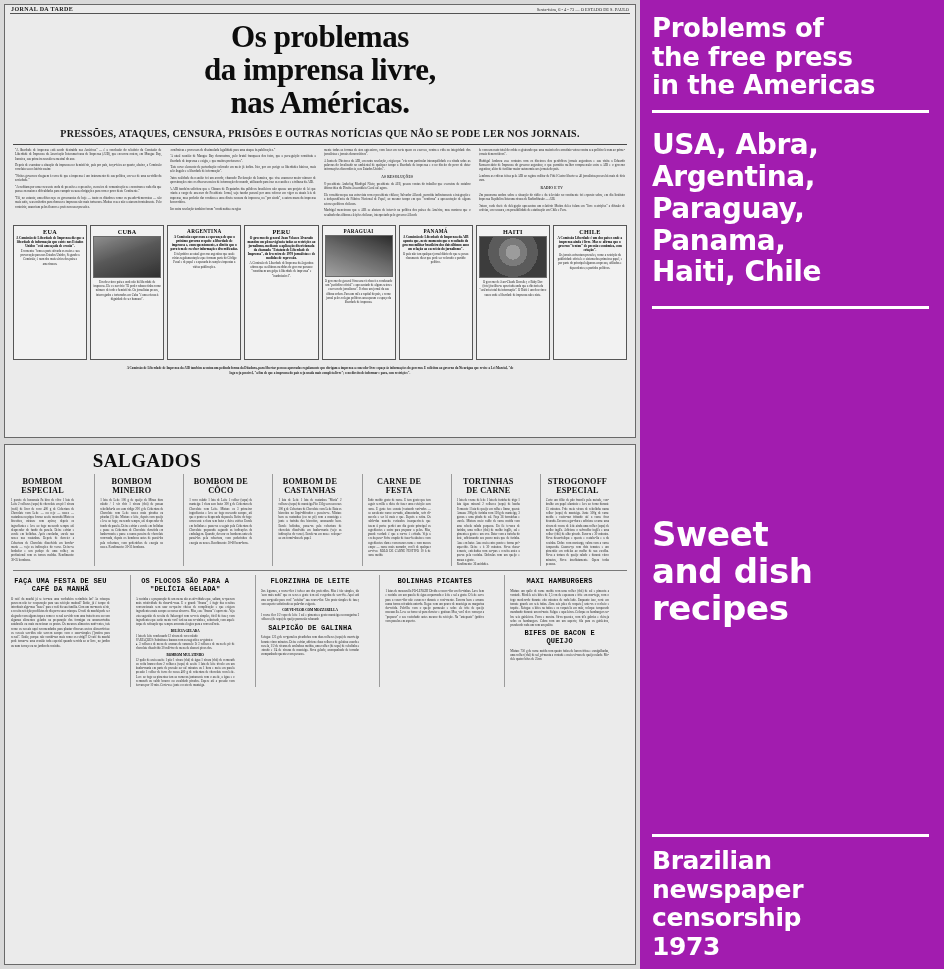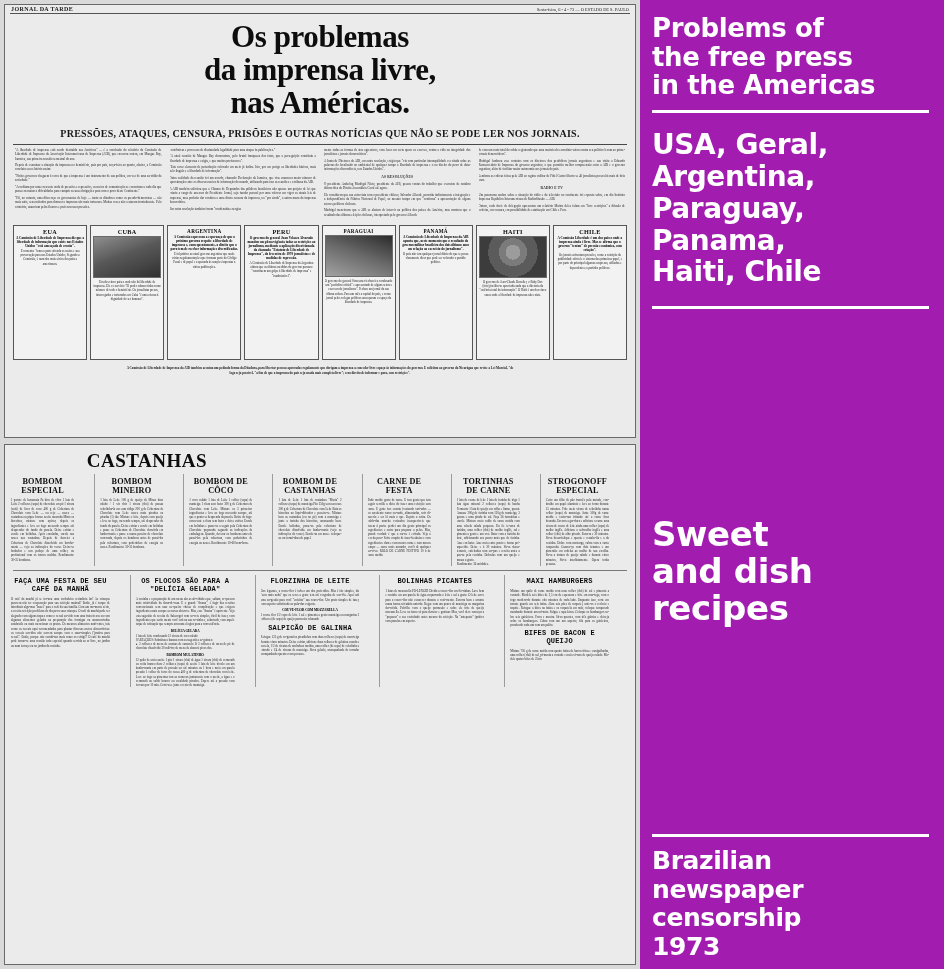--- a/index.html
+++ b/index.html
@@ -342,21 +342,21 @@
 
       </div>
 
       <div class="commission">A Comissão de Liberdade de Imprensa da AIB também acentua um pedindo forma da Ditadura, para libertar pessoas aprovadas regulamente que obrigam a imprensa a conceder livre espaço às informações do governo. E solicitou ao governo da Nicarágua que revise a Lei Marcial, "de logo seja possível, "a fim de que a imprensa do país seja usada mais completa livre"; o no direito de informar e para, sem restrições".</div>
     </div>
 
     <div class="scan-bottom">
       <div class="rec-wrap">
 
         <div class="rec-titles">
-          <div class="rt">CASTANHAS</div>
+          <div class="rt">SALGADOS</div>
         </div>
 
         <div class="rec-grid">
 
           <div class="rcol">
             <div class="rhead">BOMBOM
 ESPECIAL</div>
             <div class="rtext">1 pacote de bonamsia Pa bico de côco
 1 lata de Leite
 2 colheres (sopa) de chocolate em pó
@@ -523,21 +523,21 @@
   </div>
 
   <div class="captions">
 
     <div class="cap cap-1 blk" style="white-space: pre-line;">Problems of
 the free press
 in the Americas</div>
 
     <div class="cap-sep"></div>
 
-    <div class="cap cap-2 blk" style="white-space: pre-line;">USA, Geral,
+    <div class="cap cap-2 blk" style="white-space: pre-line;">USA, Abra,
 Argentina,
 Paraguay,
 Panama,
 Haiti, Chile</div>
 
     <div class="cap-sep" style="margin-top:18px;"></div>
 
     <div class="spacer-flex"></div>
 
     <div class="cap cap-3 blk" style="white-space: pre-line;">Sweet

